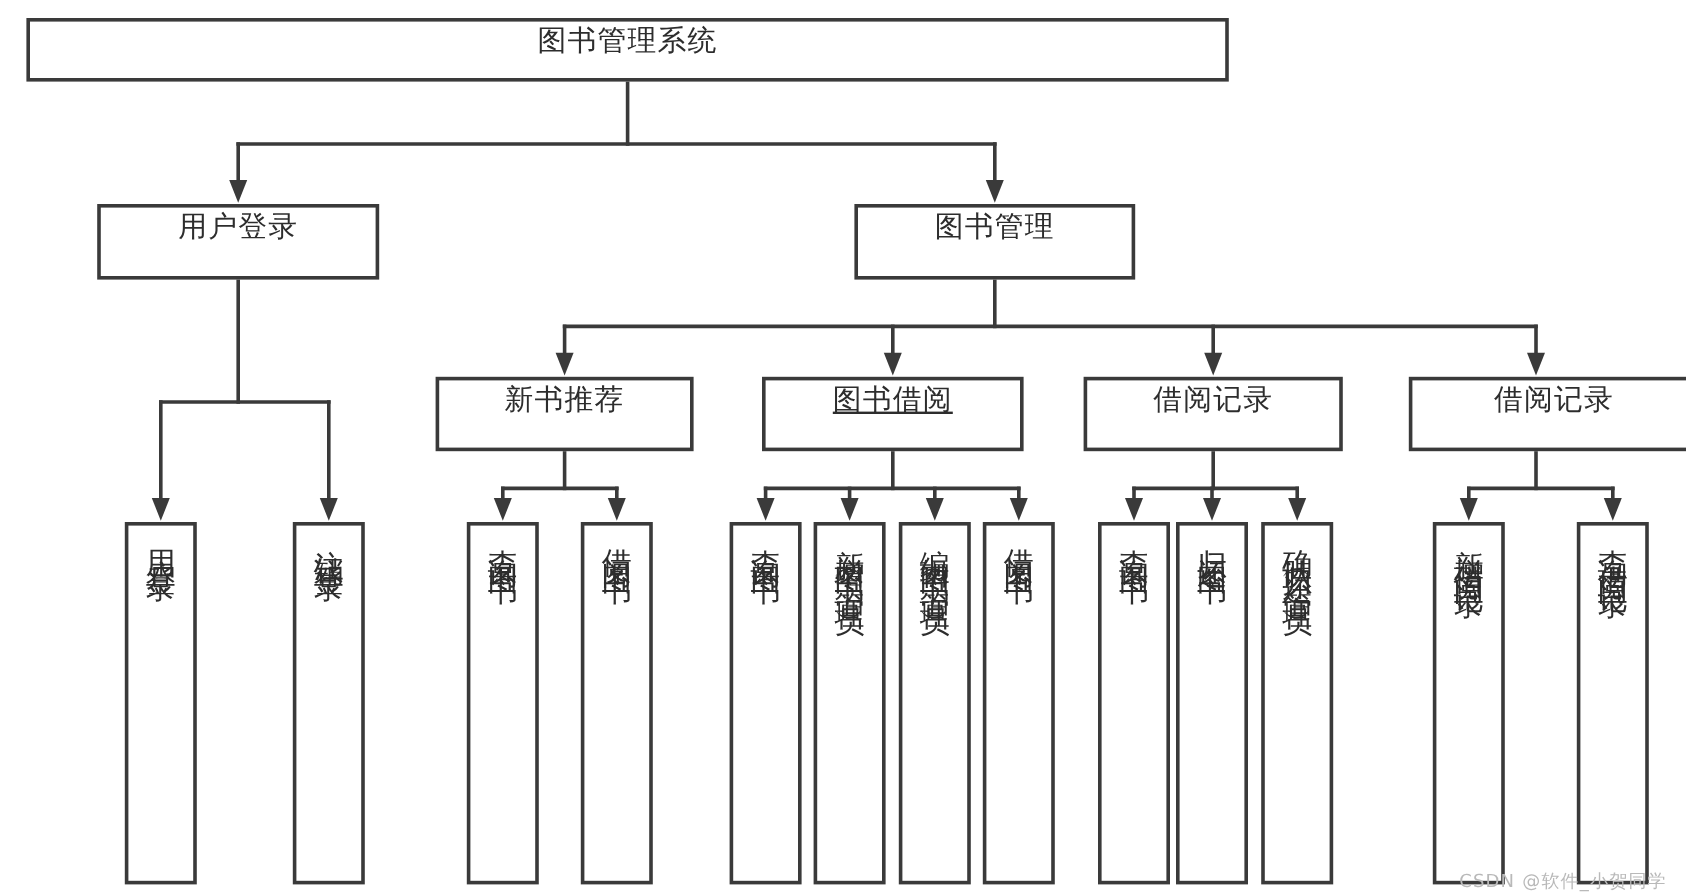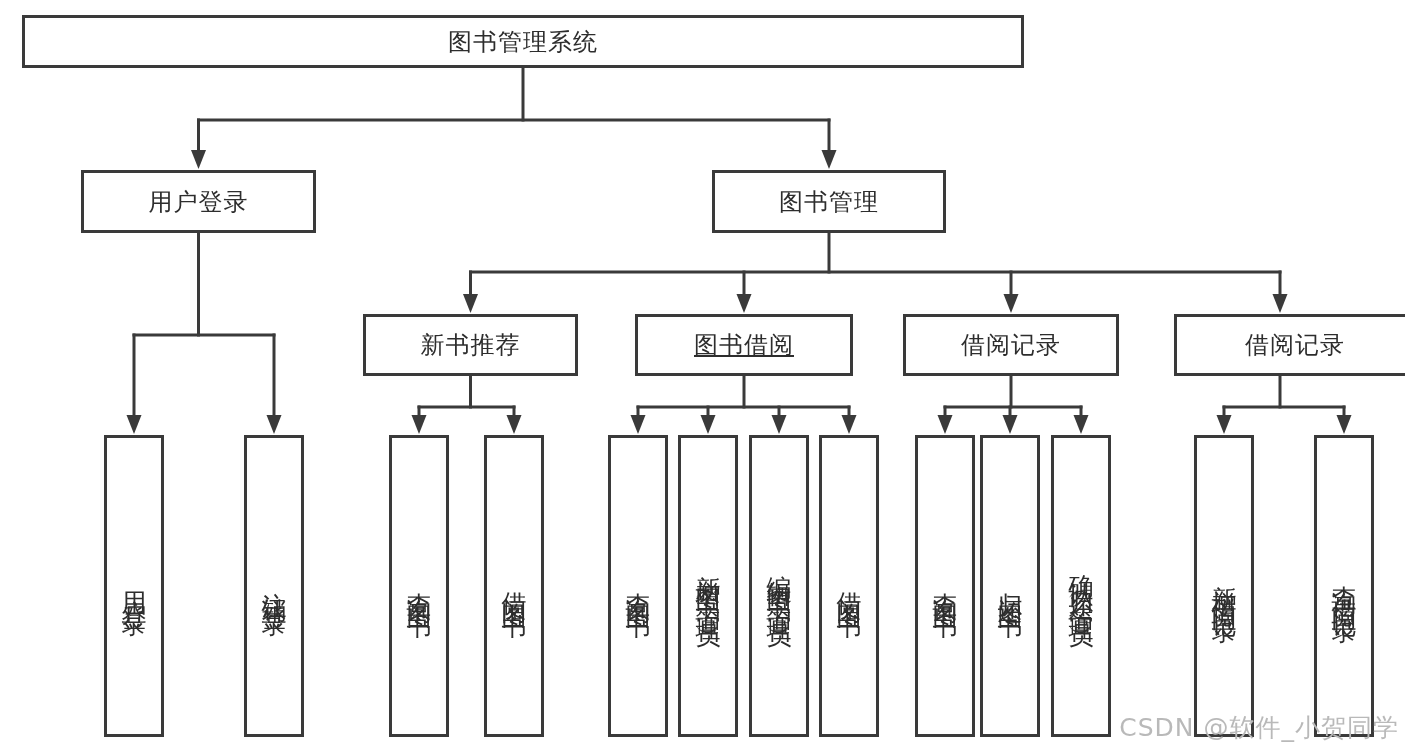--- a/index.html
+++ b/index.html
@@ -20,41 +20,40 @@
     left: 0; top: 0;
     width: 1405px;
     height: 747px;
   }
   .node {
     position: absolute;
     box-sizing: border-box;
     background: #ffffff;
     border: 3px solid #3a3a3a;
     display: flex;
-    align-items: center;
     justify-content: center;
     color: #2d2d2d;
   }
   .node.horiz .node-label {
     font-size: 24px;
     letter-spacing: 1px;
     white-space: nowrap;
   }
   .node.vert .node-label {
     writing-mode: vertical-rl;
     text-orientation: mixed;
     font-size: 25px;
     letter-spacing: 7px;
     line-height: 1;
   }
   .watermark {
     position: absolute;
-    right: 6px;
+    right: 16px;
     bottom: 3px;
-    font-size: 25px;
+    font-size: 15px;
     letter-spacing: 1px;
     color: #b9b9b9;
     white-space: nowrap;
     z-index: 10;
   }
 </style>
 </head>
 <body>
 
 <div class="canvas">

